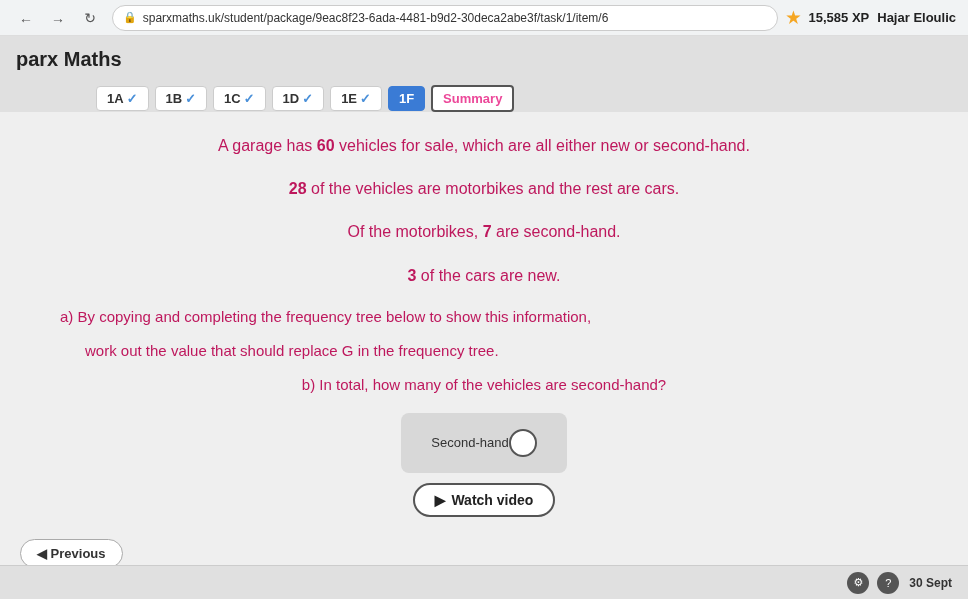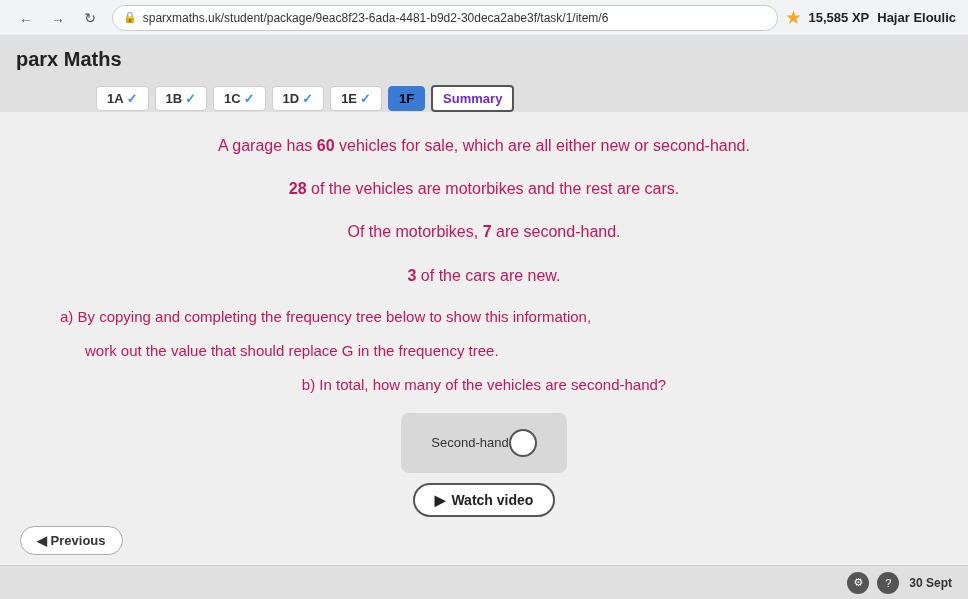--- a/index.html
+++ b/index.html
@@ -109,28 +109,28 @@
       display: flex;
       align-items: center;
       gap: 3px;
     }
     .nav-tab .check {
       color: #4a90d9;
       font-size: 13px;
     }
     .nav-tab-active {
       background: #3a7bd5;
-      color: #000000;
+      color: #ffffff;
       border-color: #3a7bd5;
     }
     .nav-tab-summary {
       background: white;
       border: 2px solid #555;
       font-weight: 700;
-      color: #6d28d9;
+      color: #ec4899;
     }
 
     
     .content-area {
       padding: 20px 40px 20px 40px;
       background: #efefef;
     }
     .problem-text {
       font-size: 16px;
       color: #be185d;
@@ -197,21 +197,21 @@
       width: fit-content;
     }
     .video-icon {
       font-size: 14px;
       color: #222;
     }
 
     
     .prev-button {
       position: absolute;
-      bottom: 44px;
+      bottom: 31px;
       left: 20px;
       background: white;
       border: 1px solid #aaa;
       border-radius: 20px;
       padding: 6px 16px;
       font-size: 13px;
       font-weight: 600;
       color: #333;
       cursor: pointer;
     }

